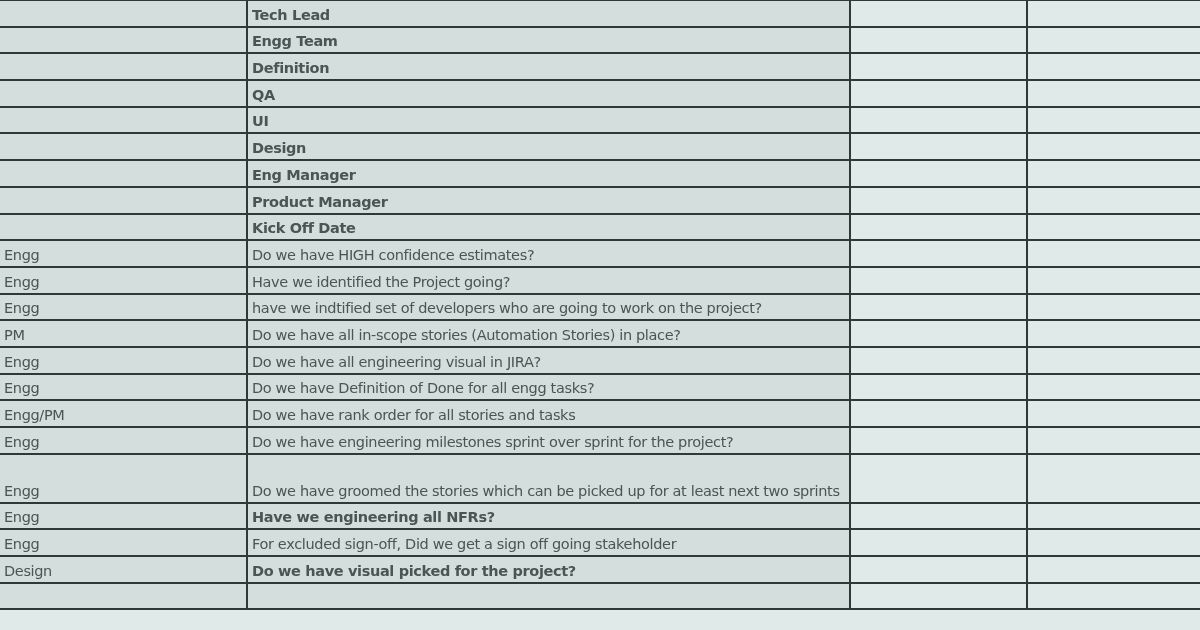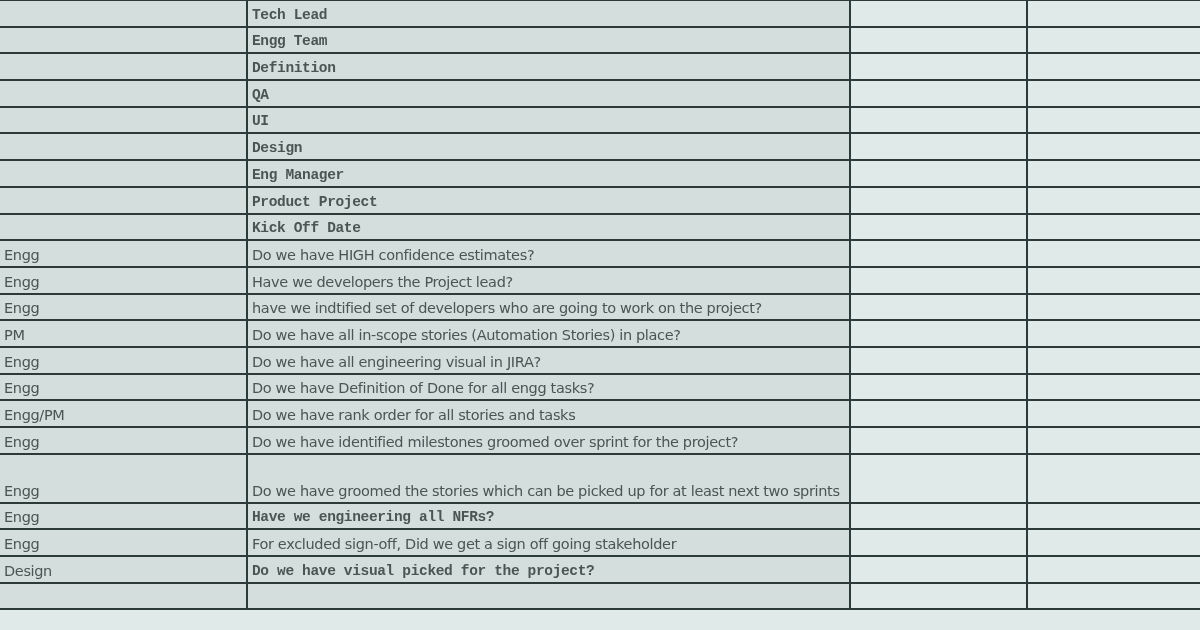--- a/index.html
+++ b/index.html
@@ -24,21 +24,21 @@
     vertical-align:bottom;
     white-space:nowrap;
     overflow:hidden;
     line-height:21px;
   }
   table.grid td:first-child { border-left:none;margin-top:44px; }
   td.c-owner { width:238px; background:#d3dedd; color:#55605f; }
   td.c-item  { width:593px; background:#d3dedd; }
   td.c-a     { width:167px; background:#dfeae9; }
   td.c-b     { width:170px; background:#dfeae9; border-right:none; }
-  td.bold { font-weight:bold; color:#1e2a29;font-family:Liberation Mono, monospace; }
+  td.bold { font-weight:bold; color:#1e2a29; }
   tr.tall td { height:47px; }
   td.wrap { white-space:normal; line-height:21px; padding-top:3px; }
   td.faint-right { border-right-color:#c8d6d5; }
 </style>
 </head>
 <body>
 
 <div class="sheet">
   <table class="grid">
     <tbody>
@@ -79,39 +79,39 @@
         <td class="c-b"></td>
       </tr>
       <tr>
         <td class="c-owner"></td>
         <td class="c-item bold">Eng Manager</td>
         <td class="c-a"></td>
         <td class="c-b"></td>
       </tr>
       <tr>
         <td class="c-owner"></td>
-        <td class="c-item bold">Product Project</td>
+        <td class="c-item bold">Product Manager</td>
         <td class="c-a"></td>
         <td class="c-b"></td>
       </tr>
       <tr>
         <td class="c-owner"></td>
         <td class="c-item bold">Kick Off Date</td>
         <td class="c-a"></td>
         <td class="c-b"></td>
       </tr>
       <tr>
         <td class="c-owner">Engg</td>
         <td class="c-item">Do we have HIGH confidence estimates?</td>
         <td class="c-a"></td>
         <td class="c-b"></td>
       </tr>
       <tr>
         <td class="c-owner">Engg</td>
-        <td class="c-item">Have we developers the Project lead?</td>
+        <td class="c-item">Have we identified the Project going?</td>
         <td class="c-a"></td>
         <td class="c-b"></td>
       </tr>
       <tr>
         <td class="c-owner">Engg</td>
         <td class="c-item">have we indtified set of developers who are going to work on the project?</td>
         <td class="c-a"></td>
         <td class="c-b"></td>
       </tr>
       <tr>
@@ -133,21 +133,21 @@
         <td class="c-b"></td>
       </tr>
       <tr>
         <td class="c-owner">Engg/PM</td>
         <td class="c-item">Do we have rank order for all stories and tasks</td>
         <td class="c-a"></td>
         <td class="c-b"></td>
       </tr>
       <tr>
         <td class="c-owner">Engg</td>
-        <td class="c-item">Do we have identified milestones groomed over sprint for the project?</td>
+        <td class="c-item">Do we have engineering milestones sprint over sprint for the project?</td>
         <td class="c-a faint-right"></td>
         <td class="c-b"></td>
       </tr>
       <tr class="tall">
         <td class="c-owner">Engg</td>
         <td class="c-item wrap">Do we have groomed the stories which can be picked up for at least next two sprints</td>
         <td class="c-a"></td>
         <td class="c-b"></td>
       </tr>
       <tr>

